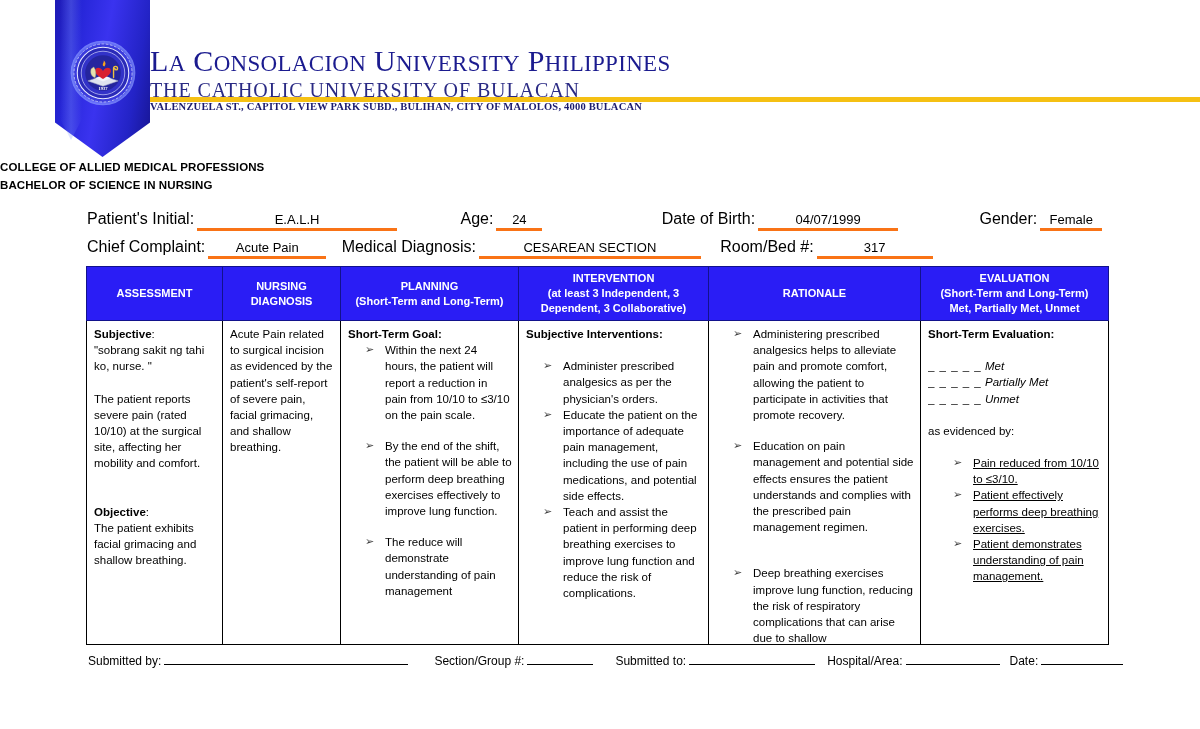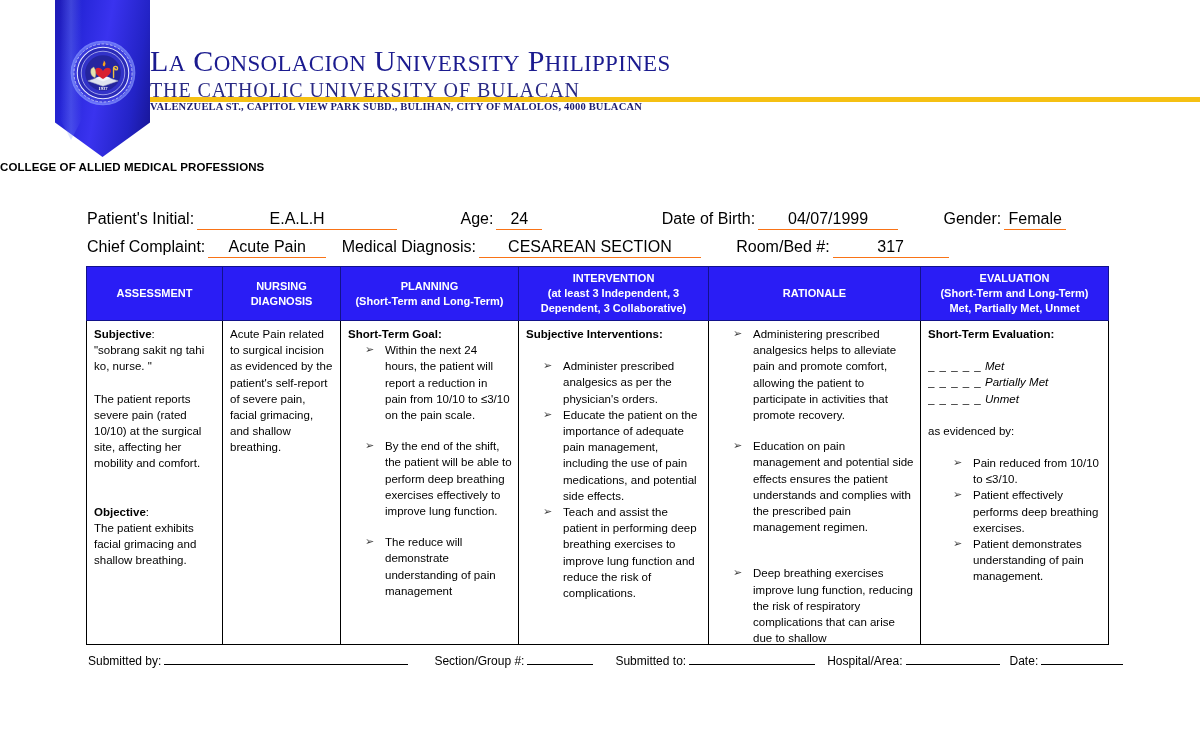--- a/index.html
+++ b/index.html
@@ -126,23 +126,23 @@
     height: 28px;
     white-space: nowrap;
   }
   .pi-field {
     display: inline-block;
     vertical-align: baseline;
   }
   .pi-label { font-size: 16px; }
   .pi-value {
     display: inline-block;
-    border-bottom: 1px solid #f97316;
+    border-bottom: 3px solid #f97316;
     text-align: center;
-    font-size: 16px;
+    font-size: 13px;
     padding-bottom: 1px;
     margin-left: 3px;
     vertical-align: baseline;
   }
 
   
   #care-table {
     position: absolute;
     left: 86px;
     top: 266px;
@@ -172,21 +172,21 @@
     overflow: hidden;
   }
   .cell-inner { overflow: hidden; max-height: 318px; }
   .cell-head { font-weight: 700; }
   .spacer { height: 16px; }
   ul.bul {
     list-style: none;
     margin: 0;
     padding: 0 0 0 17px;
   }
-  ul.bul.indent { padding-left: 25px; }
+  ul.bul.indent { padding-left: 25px; text-decoration: underline; }
   ul.bul > li {
     position: relative;
     padding-left: 20px;
     margin: 0 0 0 0;
   }
   ul.bul > li.gap { margin-top: 15px; }
   ul.bul > li::before {
     content: "\27A2";
     position: absolute;
     left: 0;
@@ -265,35 +265,36 @@
     </div>
     <div class="uni-sub">THE CATHOLIC UNIVERSITY OF BULACAN</div>
   </div>
 
   <div class="gold-rule"></div>
   <div class="uni-addr">VALENZUELA ST., CAPITOL VIEW PARK SUBD., BULIHAN, CITY OF MALOLOS, 4000 BULACAN</div>
 </div>
 
 <div id="dept-block">
   <div>COLLEGE OF ALLIED MEDICAL PROFESSIONS</div>
+  <div>BACHELOR OF SCIENCE IN NURSING</div>
 </div>
 
 <div id="patient-info">
 
   <div class="pi-row">
     <span class="pi-field"><span class="pi-label">Patient's Initial:</span><span class="pi-value" style="width:200px">E.A.L.H</span></span>
     <span class="pi-field" style="margin-left:60px"><span class="pi-label">Age:</span><span class="pi-value" style="width:46px">24</span></span>
     <span class="pi-field" style="margin-left:116px"><span class="pi-label">Date of Birth:</span><span class="pi-value" style="width:140px">04/07/1999</span></span>
-    <span class="pi-field" style="margin-left:42px"><span class="pi-label">Gender:</span><span class="pi-value" style="width:62px">Female</span></span>
+    <span class="pi-field" style="margin-left:78px"><span class="pi-label">Gender:</span><span class="pi-value" style="width:62px">Female</span></span>
   </div>
 
   <div class="pi-row">
     <span class="pi-field"><span class="pi-label">Chief Complaint:</span><span class="pi-value" style="width:118px">Acute Pain</span></span>
     <span class="pi-field" style="margin-left:12px"><span class="pi-label">Medical Diagnosis:</span><span class="pi-value" style="width:222px">CESAREAN SECTION</span></span>
-    <span class="pi-field" style="margin-left:32px"><span class="pi-label">Room/Bed #:</span><span class="pi-value" style="width:116px">317</span></span>
+    <span class="pi-field" style="margin-left:16px"><span class="pi-label">Room/Bed #:</span><span class="pi-value" style="width:116px">317</span></span>
   </div>
 </div>
 
 <table id="care-table">
   <colgroup>
     <col style="width:136px">
     <col style="width:118px">
     <col style="width:178px">
     <col style="width:190px">
     <col style="width:212px">

